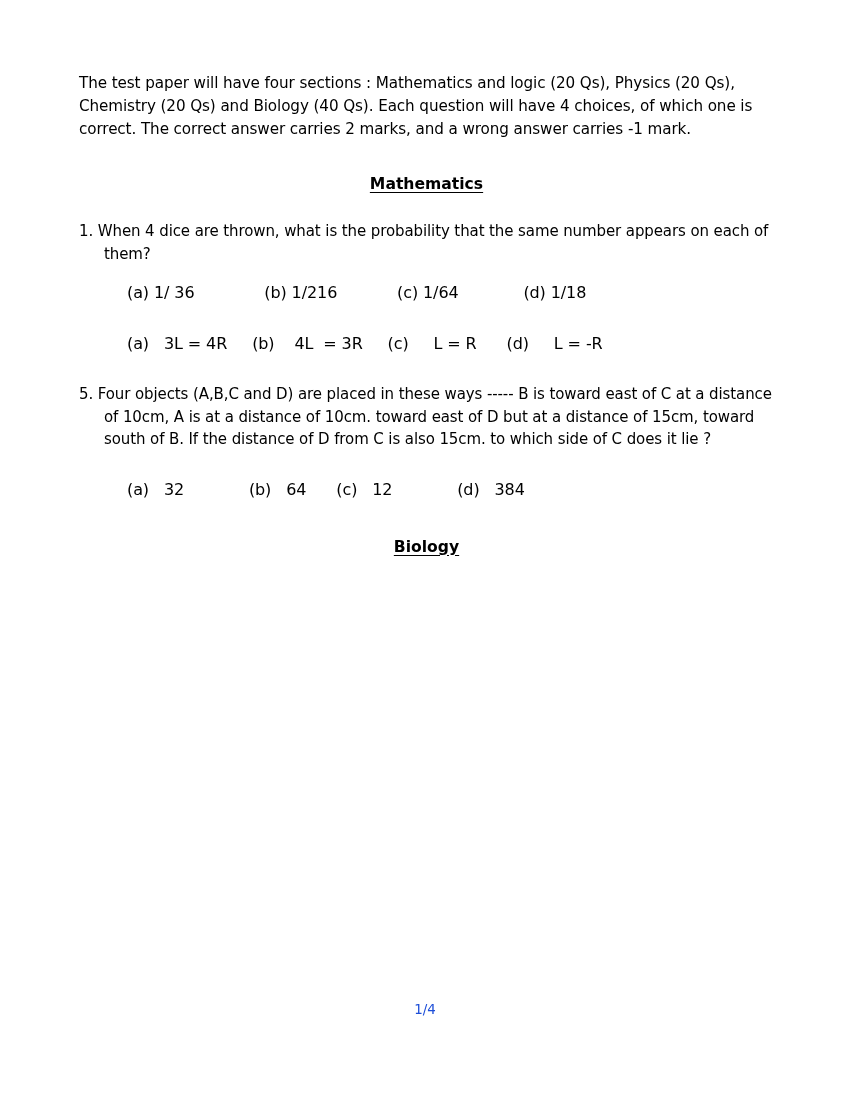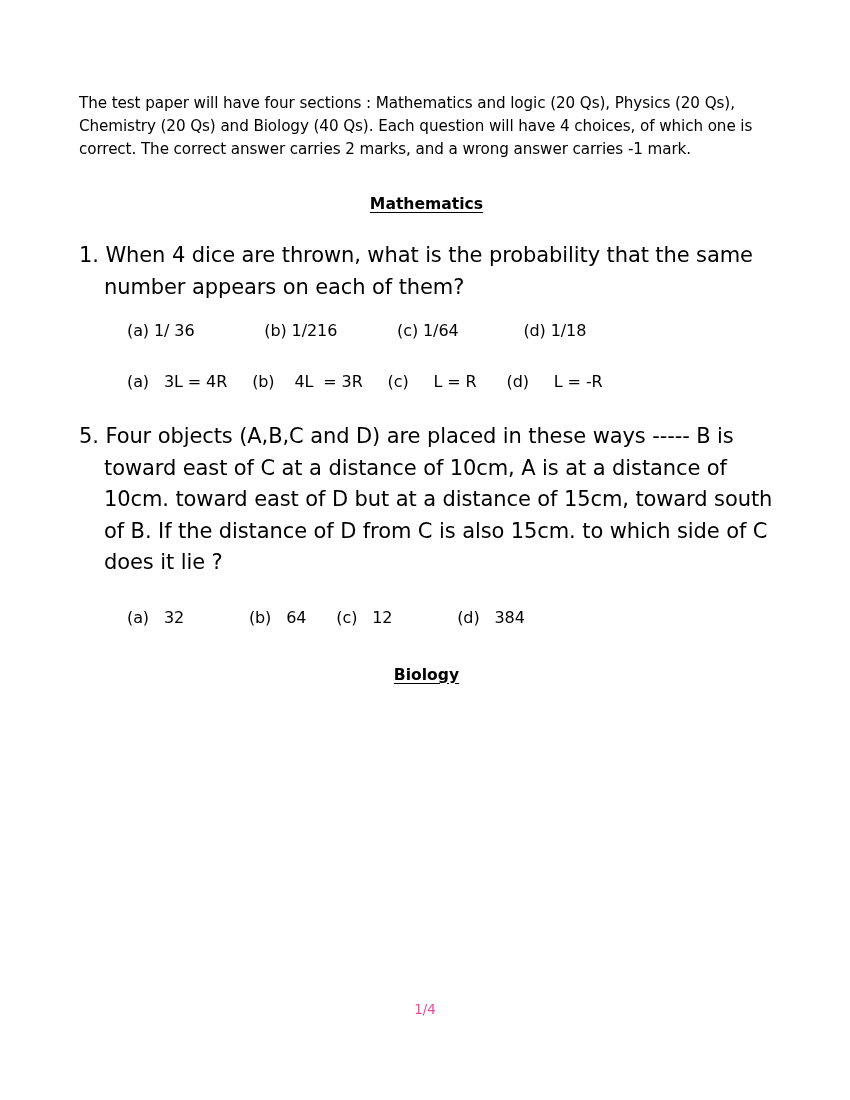--- a/index.html
+++ b/index.html
@@ -19,21 +19,21 @@
     position: absolute;
     left: 0;
     top: 0;
     width: 850px;
     height: 1100px;
     background: #ffffff;
   }
   .content {
     position: absolute;
     left: 79px;
-    top: 92px;
+    top: 72px;
     width: 695px;
   }
 
   .intro {
     font-size: 15.2px;
     line-height: 1.52;
     letter-spacing: -0.1px;
     text-align: left;
     margin: 0;
   }
@@ -53,21 +53,21 @@
     margin-top: 34px;
   }
   .heading-physics-wrap {
     margin-top: 36px;
   }
 
   .question-block {
     margin-top: 27px;
   }
   .q-text {
-    font-size: 21px;
+    font-size: 15px;
     line-height: 1.5;
     letter-spacing: -0.1px;
     margin: 0;
   }
   .q-text.hanging {
     padding-left: 25px;
     text-indent: -25px;
   }
 
   .options {
@@ -79,21 +79,21 @@
     white-space: pre;
   }
 
   .page-number {
     position: absolute;
     left: 0;
     top: 1002px;
     width: 850px;
     text-align: center;
     font-size: 13.4px;
-    color: #ec4899;
+    color: #1d4ed8;
   }
 </style>
 </head>
 <body>
 
 <div class="page">
   <div class="content">
 
     <p class="intro">The test paper will have four sections : Mathematics and logic (20 Qs), Physics (20 Qs), Chemistry (20 Qs) and Biology (40 Qs).  Each question will have 4 choices, of which one is correct. The correct answer carries 2 marks, and a wrong answer carries -1 mark.</p>
 

